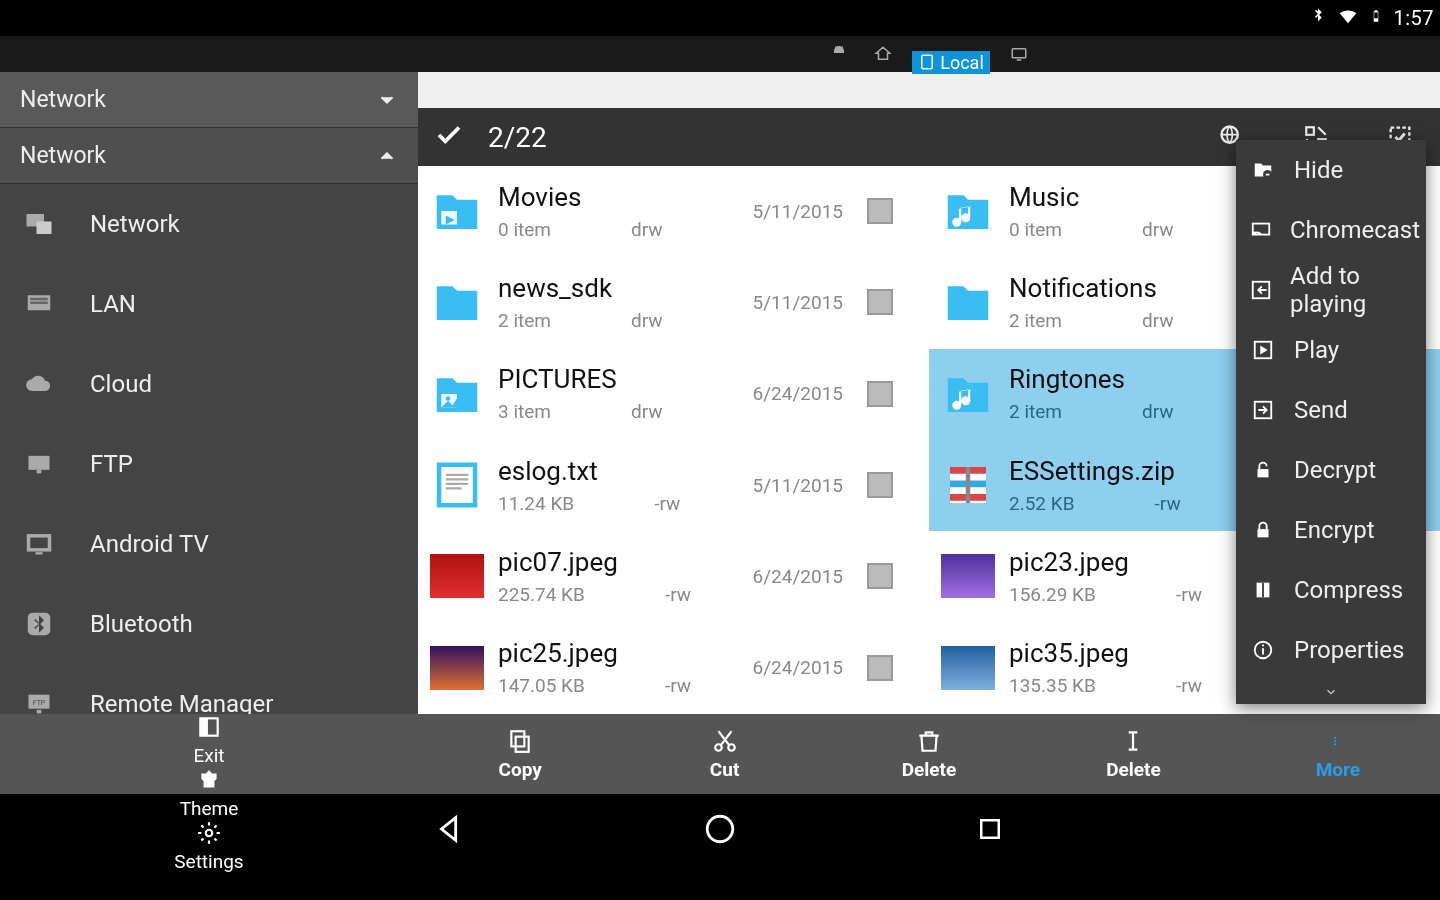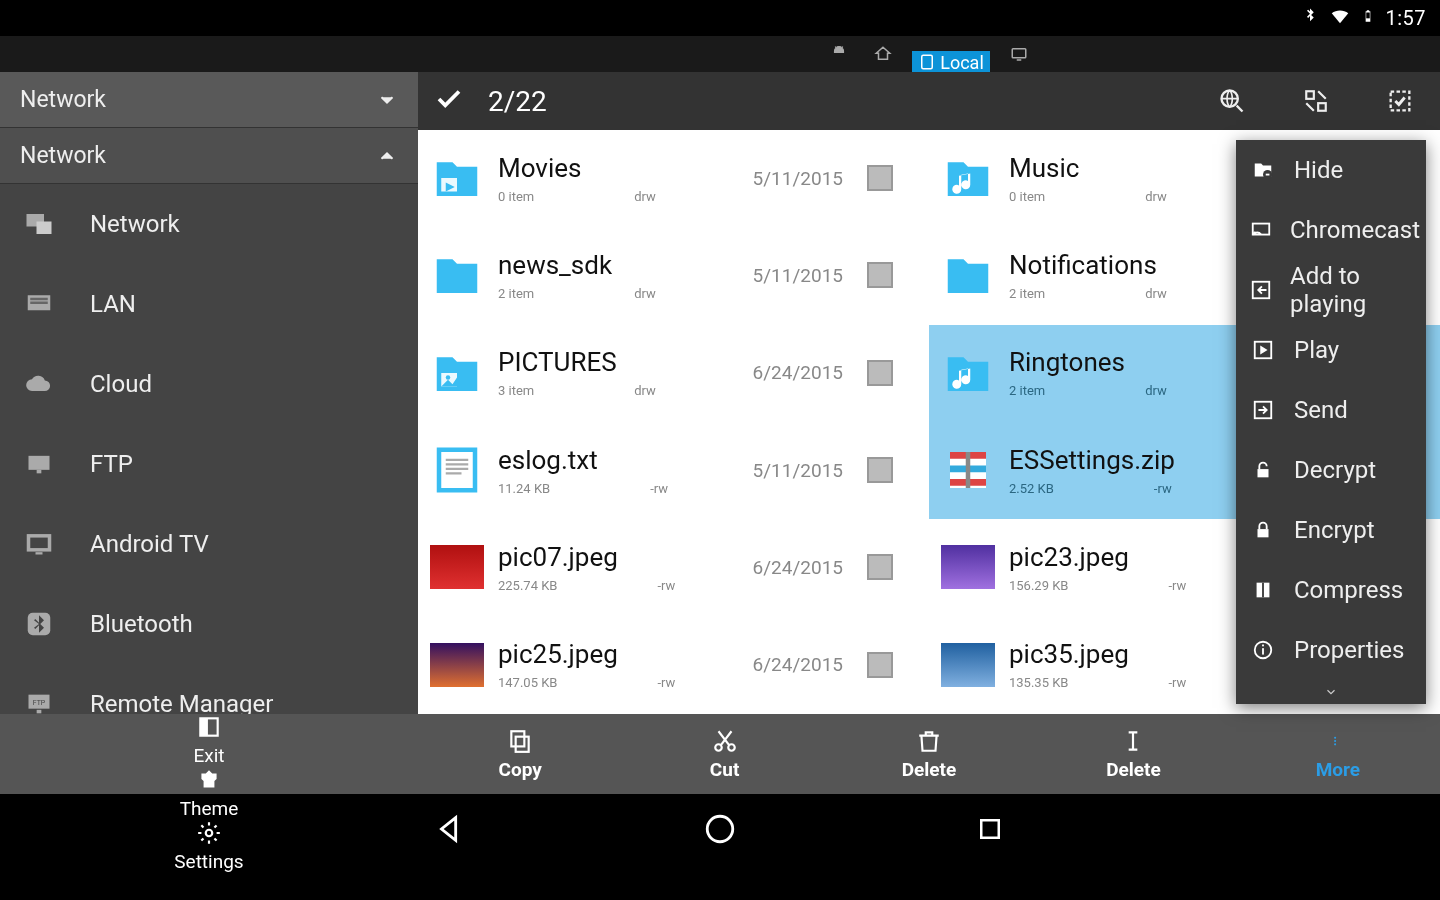--- a/index.html
+++ b/index.html
@@ -1,20 +1,20 @@
 <!DOCTYPE html>
 <html><head>
 <meta charset="utf-8">
 <style>
   * { box-sizing: border-box; margin:0; padding:0; }
   html,body { width:1440px; height:900px; font-family: Roboto, Arial, sans-serif; background:#000; overflow:hidden; }
   .screen { width:1440px; height:900px; position:relative; }
 
   
-  .statusbar { height:36px; background:#000; color:#fff; display:flex; align-items:center; justify-content:flex-end; gap:10px; padding:0 14px; font-size:20px; }
+  .statusbar { height:36px; background:#000; color:#fff; display:flex; align-items:center; justify-content:flex-end; gap:10px; padding:0 6px; font-size:20px; }
   .statusbar .clock { font-weight:400; letter-spacing:0.5px; }
 
   
   .tabsrow { height:36px; background:#1a1a1a; display:flex; }
   .tabsrow .left-spacer { width:418px; height:36px; }
   .tabsrow .tabs { flex:1; display:flex; align-items:center; justify-content:center; gap:14px; }
   .tab-mini { display:flex; align-items:center; gap:4px; color:#aaa; font-size:18px; padding:1px 6px; }
   .tab-mini.active { background:#0c93d8; color:#fff;margin-top:16px; }
   .tab-mini svg, .tab-mini .ico { width:18px; height:18px; }
 
@@ -28,36 +28,36 @@
   .sidebar .chev { width:22px; height:22px; stroke:#ccc; }
   .sidebar .items { flex:1; overflow:hidden; }
   .sidebar-item { height:80px; display:flex; align-items:center; gap:30px; padding:0 18px; font-size:24px; color:#eee; }
   .sidebar-item .sico { width:42px; height:34px; display:flex; align-items:center; justify-content:center; color:#aaa; }
 
   
   .sb-bottom { height:80px; background:#555; display:flex;flex-direction:column; }
   .sb-action { flex:1; display:flex; flex-direction:column; align-items:center; justify-content:center; color:#fff; gap:4px; font-size:19px; }
 
   
-  .content { flex:1; display:flex; flex-direction:column; position:relative; }
+  .content { flex:1; display:flex; flex-direction:column; position:relative;margin-top:36px; }
   .selectbar { height:58px; background:#333; color:#fff; display:flex; align-items:center; padding:0 16px; gap:24px; }
   .selectbar .count { font-size:28px; }
   .selectbar .grow { flex:1; }
   .selectbar .tool { width:48px; height:48px; display:flex; align-items:center; justify-content:center; color:#eee; margin-left:12px; }
 
   .grid { flex:1; background:#fff; overflow:hidden; display:flex; flex-direction:column; }
   .row { flex:1; display:flex; }
   .cell { flex:1; display:flex; align-items:center; padding:0 18px 0 12px; gap:14px; border-bottom:1px solid rgba(0,0,0,0); position:relative; }
   .cell.selected { background:#8ecff0; }
   .cell .thumb { width:54px; height:54px; display:flex; align-items:center; justify-content:center; }
   .cell .thumb svg { width:54px; height:54px; }
   .cell .thumb .img-thumb { width:60px; height:44px; background:#888; }
   .cell .info { flex:1; min-width:0; }
   .cell .fname { font-size:26px; color:#111; white-space:nowrap; overflow:hidden; text-overflow:ellipsis; }
-  .cell .meta { font-size:13px; color:#888; display:flex; gap:100px; margin-top:6px; }
+  .cell .meta { font-size:19px; color:#888; display:flex; gap:80px; margin-top:6px; }
   .cell.selected .meta { color:#2b6782; }
   .cell .date { font-size:19px; color:#888; width:110px; text-align:right; }
   .cell .chk { width:26px; height:26px; border:2px solid #999; background:#bbb; margin-left:10px; margin-right:18px; flex-shrink:0; }
   .cell .chk-space { width:26px; margin-left:10px; margin-right:18px; flex-shrink:0;}
 
   
   .cb-bottom { height:80px; background:#555; display:flex;font-weight:bold; }
 
   
   .navbar { height:70px; background:#000; display:flex; align-items:center; justify-content:center; gap:230px; }

